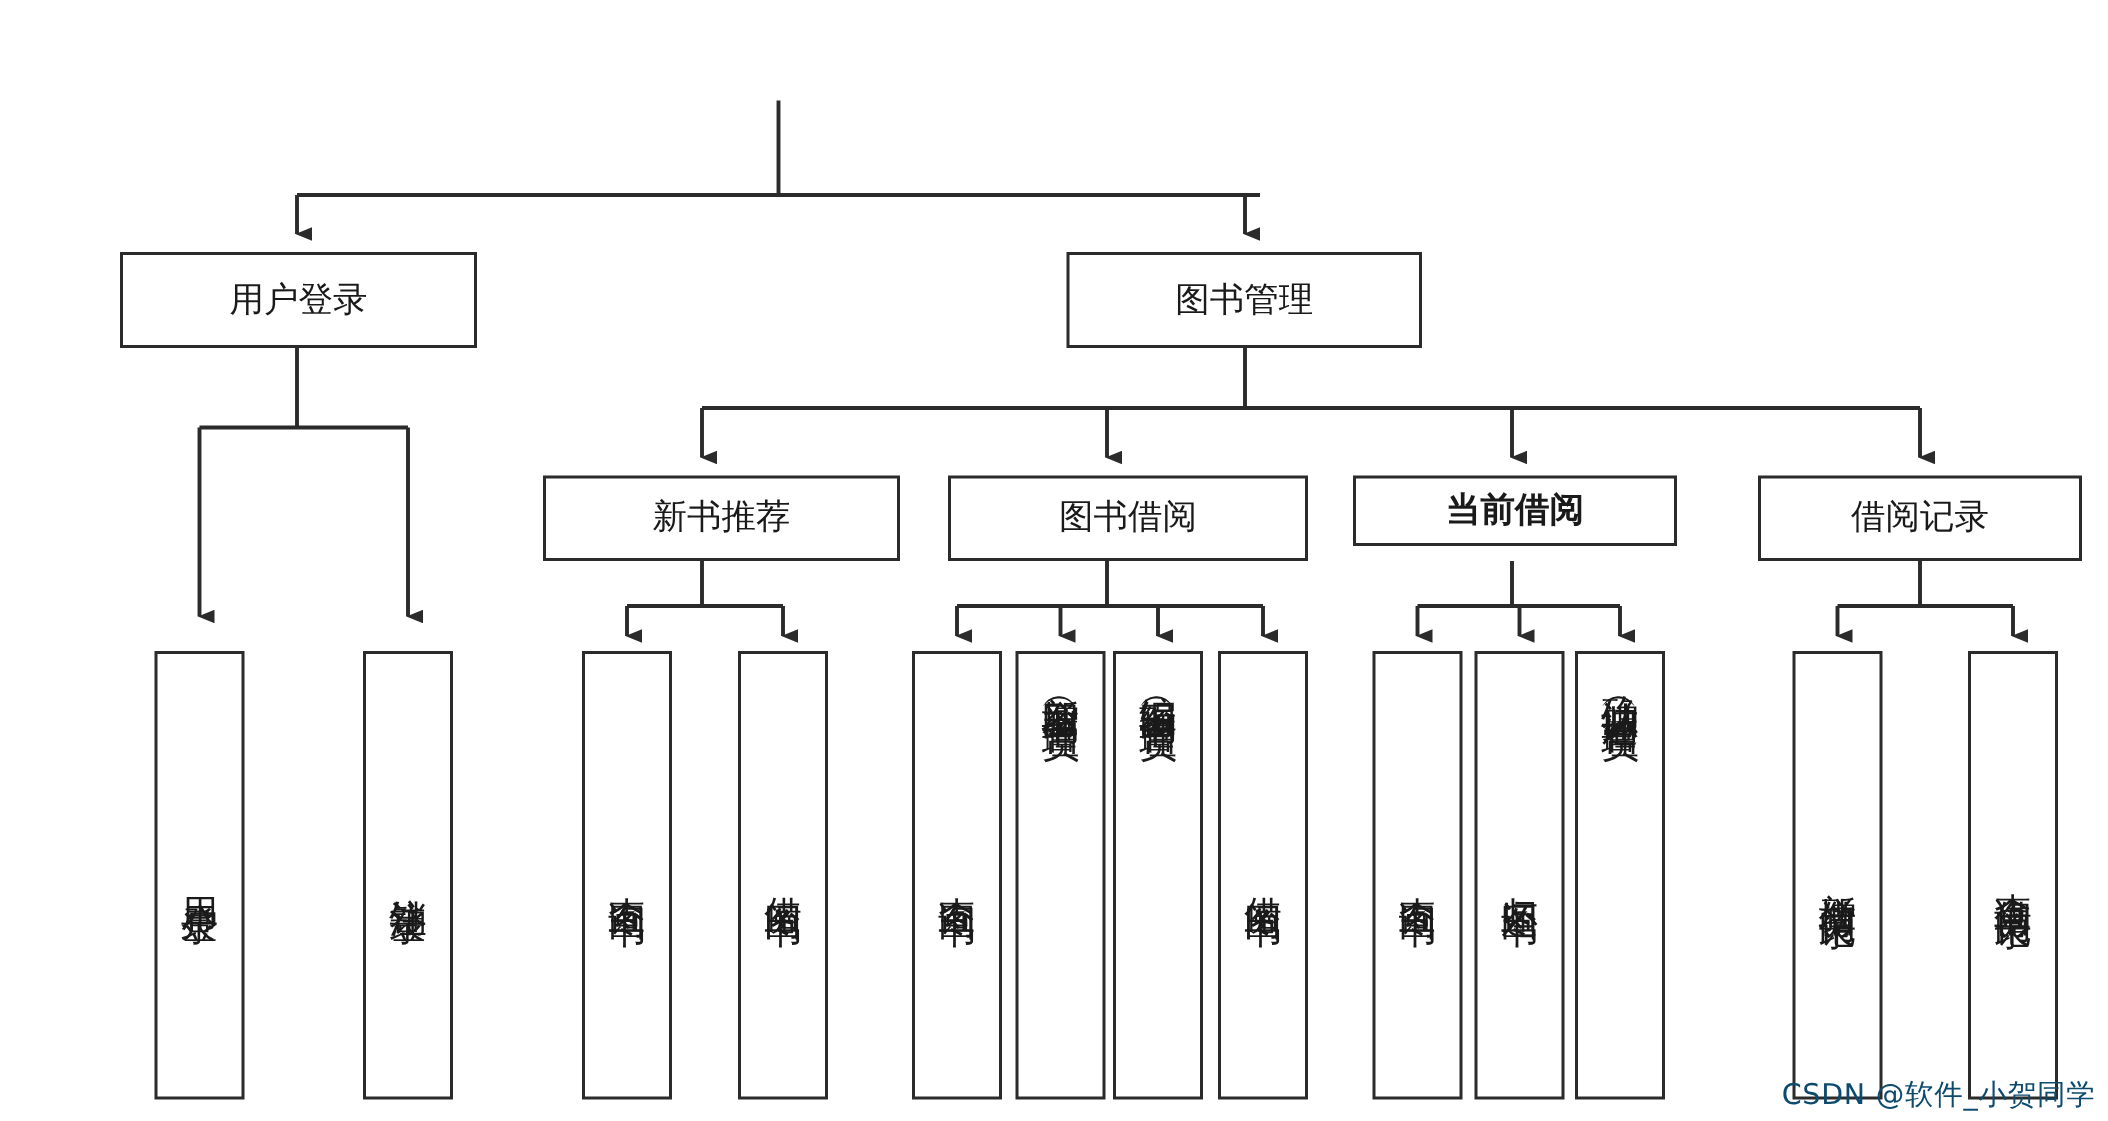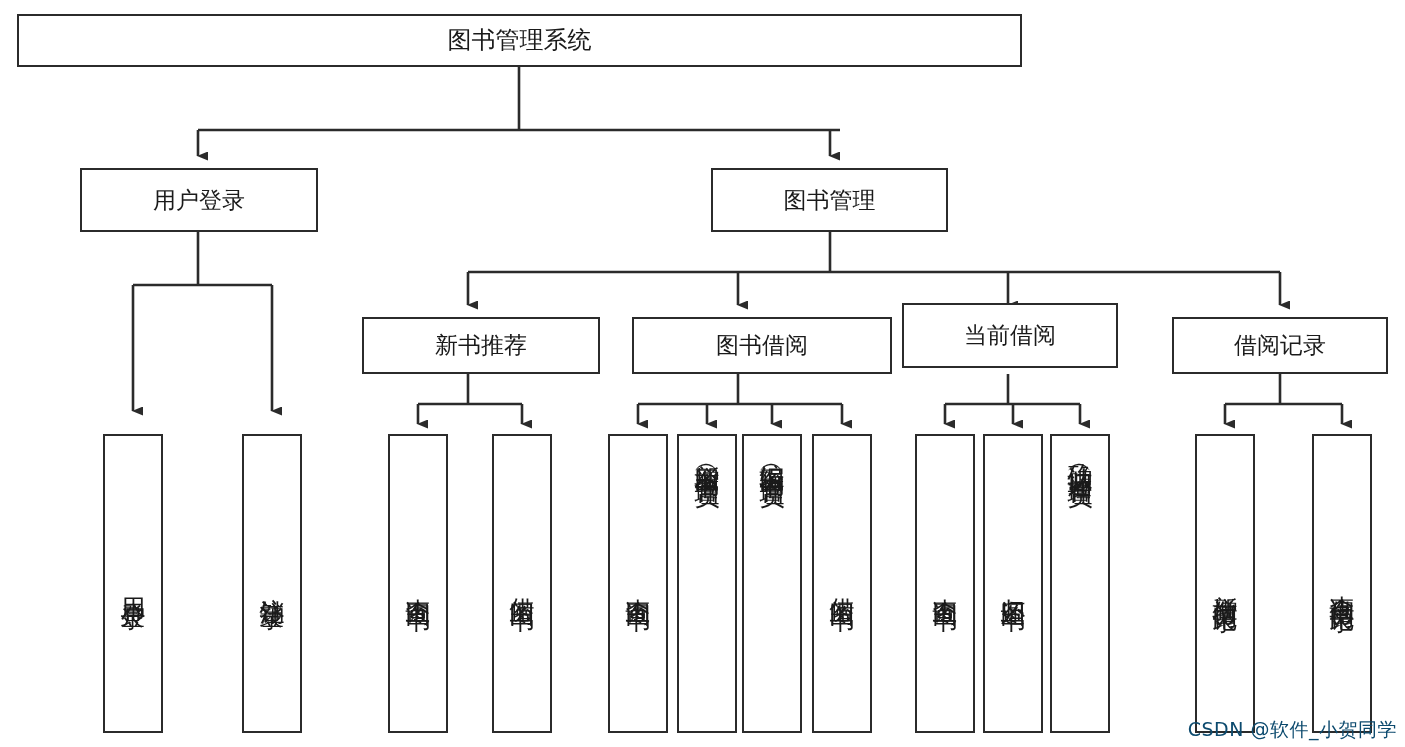--- a/index.html
+++ b/index.html
@@ -127,38 +127,35 @@
       <path d="M1013,404 L1013,424" marker-end="url(#arr)"></path>
       <path d="M1080,404 L1080,424" marker-end="url(#arr)"></path>
 
       <path d="M1280,374 L1280,404"></path>
       <path d="M1225,404 L1342,404"></path>
       <path d="M1225,404 L1225,424" marker-end="url(#arr)"></path>
       <path d="M1342,404 L1342,424" marker-end="url(#arr)"></path>
     </g>
   </svg>
 
-  <div class="node horiz root" style="left:17px; top:14px; width:1005px; height:53px;">
-    <span class="label">图书管理系统</span>
-  </div>
 
   <div class="node horiz" style="left:80px; top:168px; width:238px; height:64px;">
     <span class="label">用户登录</span>
   </div>
-  <div class="node horiz" style="left:711px; top:168px; width:237px; height:64px;">
+  <div class="node horiz" style="left:711px; top:168px; width:237px; height:64px;font-family:Liberation Serif, serif;">
     <span class="label">图书管理</span>
   </div>
 
   <div class="node horiz" style="left:362px; top:317px; width:238px; height:57px;">
     <span class="label">新书推荐</span>
   </div>
-  <div class="node horiz" style="left:632px; top:317px; width:260px; height:57px;">
+  <div class="node horiz" style="left:632px; top:317px; width:240px; height:57px;">
     <span class="label">图书借阅</span>
   </div>
-  <div class="node horiz" style="left:902px; top:303px; width:216px; height:65px;">
+  <div class="node horiz" style="left:902px; top:317px; width:216px; height:47px;font-weight:bold;">
     <span class="label">当前借阅</span>
   </div>
   <div class="node horiz" style="left:1172px; top:317px; width:216px; height:57px;">
     <span class="label">借阅记录</span>
   </div>
 
   <div class="node vert center" style="left:103px; top:434px; width:60px; height:299px;">
     <span class="label">用户登录</span>
   </div>
   <div class="node vert center" style="left:242px; top:434px; width:60px; height:299px;">

